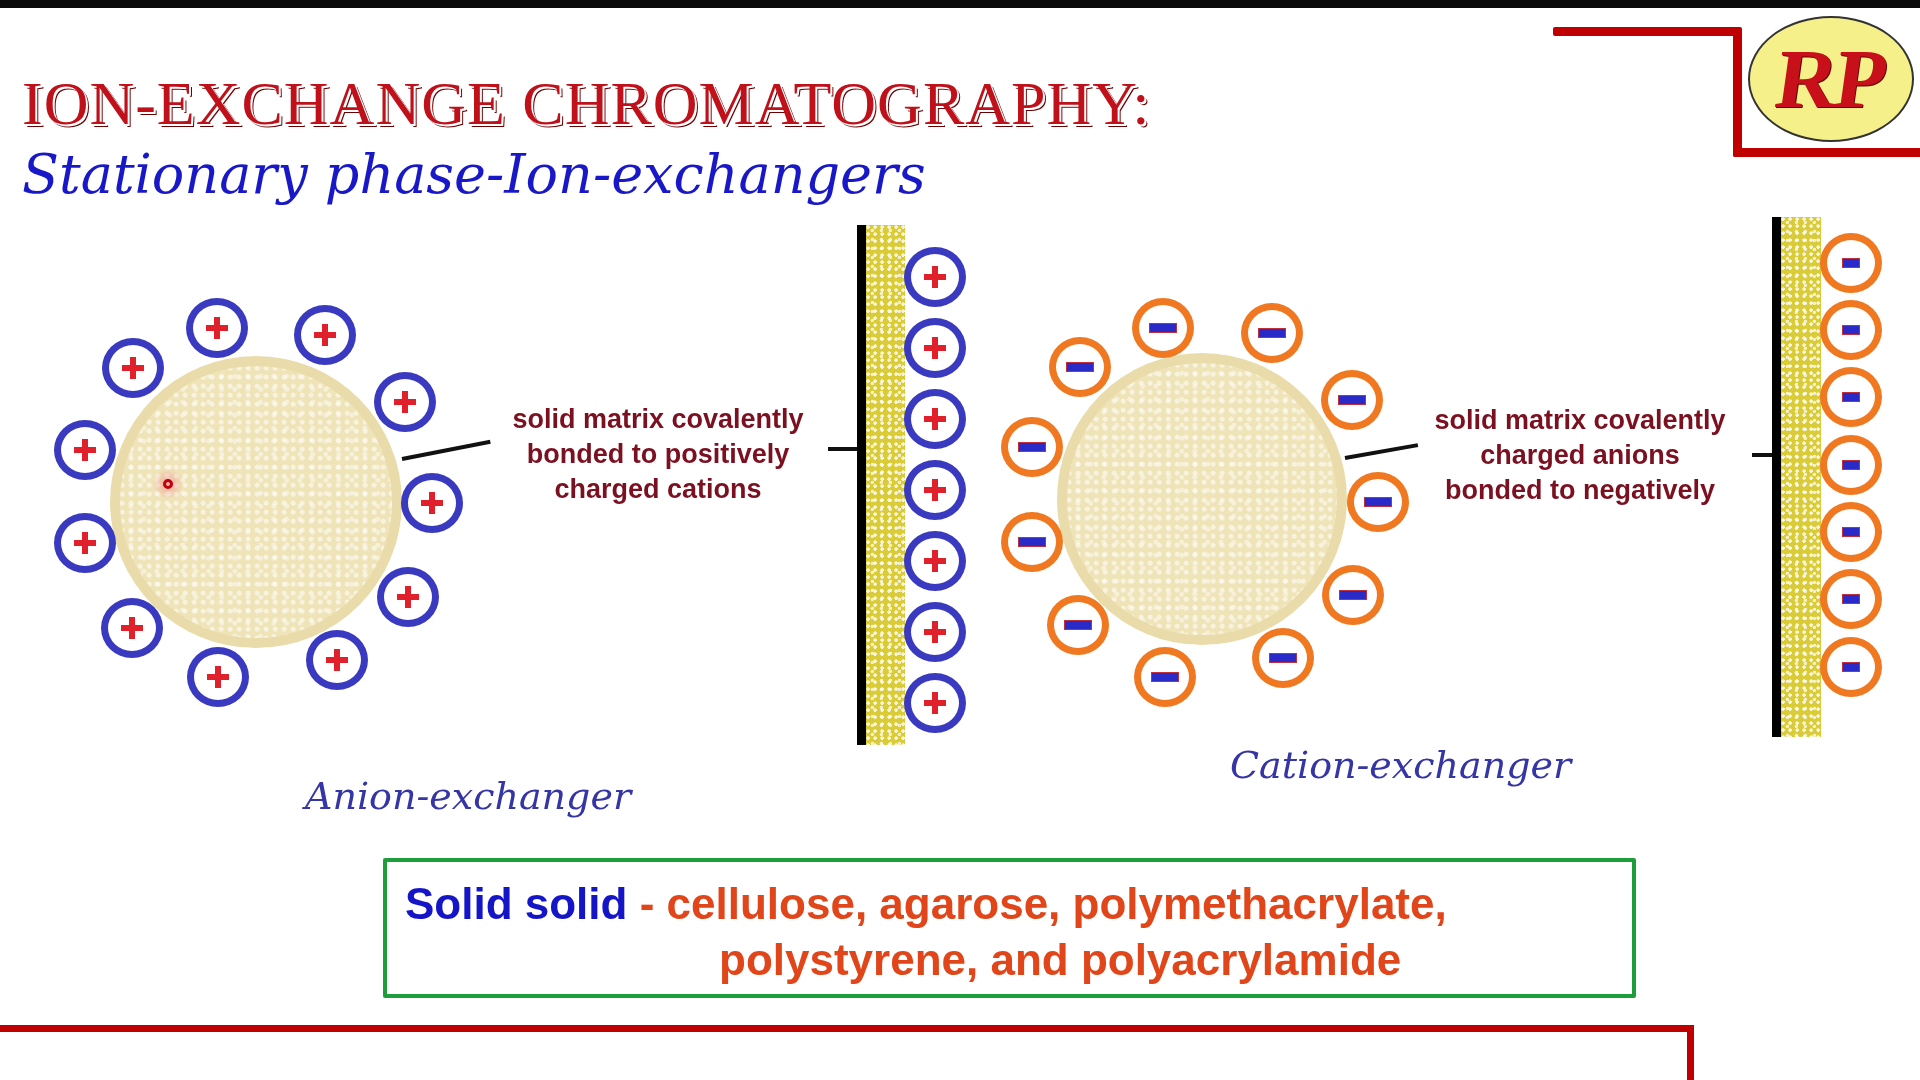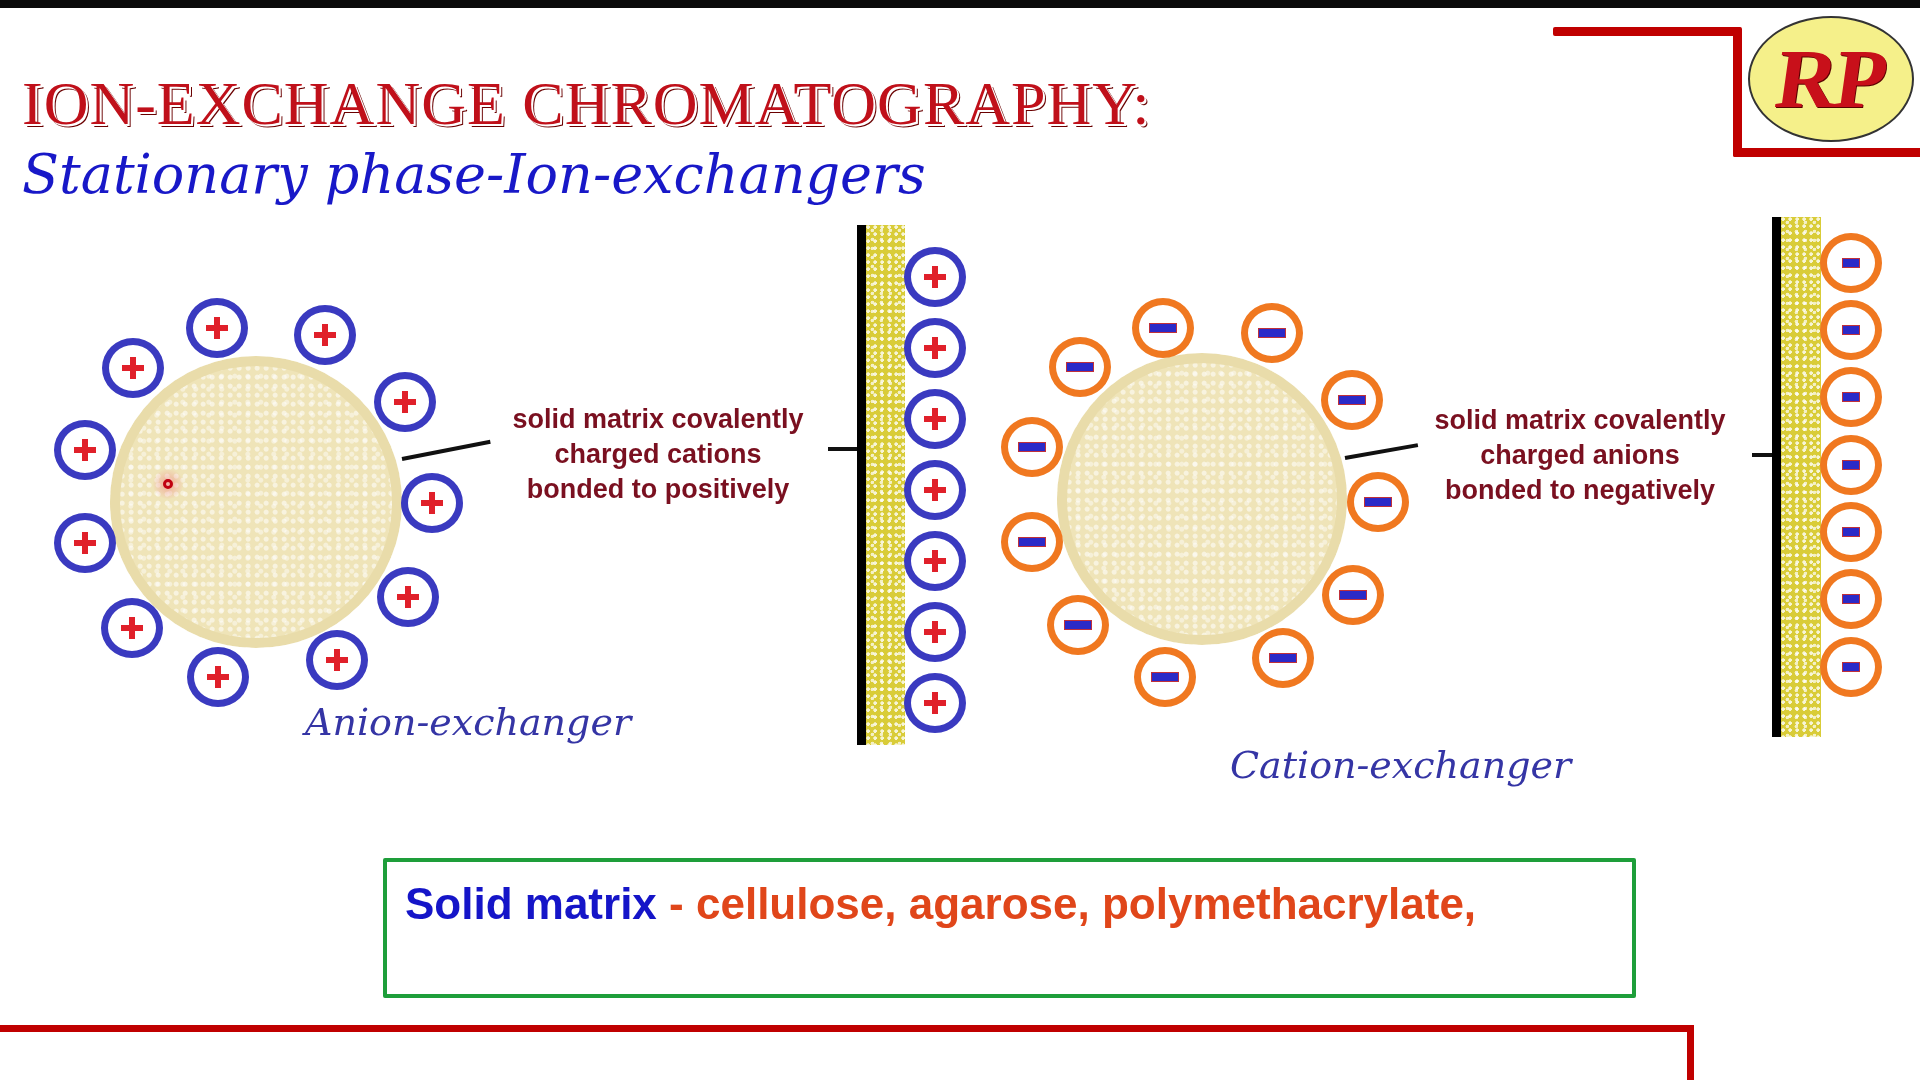--- a/index.html
+++ b/index.html
@@ -156,22 +156,22 @@
     </div>
   <div class="ion pos" style="left:306px; top:630px;">
       <span class="plus"></span>
     </div>
 </div>
 
 <div class="abs connector" style="left:402px; top:457px; width:90px; transform:rotate(-11deg);"></div>
 
 <div class="abs annot" style="left:492px; top:402px; width:332px;">
   <div>solid matrix covalently</div>
+  <div>bonded to positively</div>
   <div>charged cations</div>
-  <div>bonded to positively</div>
 </div>
 
 <div class="abs stub" style="left:828px; top:447px; width:30px;"></div>
 <div class="abs wall" style="left:857px; top:225px; width:9px; height:520px;"></div>
 <div class="abs strip" style="left:866px; top:225px; width:39px; height:520px;"></div>
 
 <div>
   <div class="ion pos" style="left:904px; top:247px;">
       <span class="plus"></span>
     </div>
@@ -188,21 +188,21 @@
       <span class="plus"></span>
     </div>
   <div class="ion pos" style="left:904px; top:602px;">
       <span class="plus"></span>
     </div>
   <div class="ion pos" style="left:904px; top:673px;">
       <span class="plus"></span>
     </div>
 </div>
 
-<div class="abs caption" style="left:305px; top:700px;">Anion-exchanger</div>
+<div class="abs caption" style="left:305px; top:774px;">Anion-exchanger</div>
 
 <div class="abs bead" style="left:1057px; top:353px; width:290px; height:292px;"></div>
 
 <div>
   <div class="ion neg" style="left:1049px; top:337px;">
       <span class="minus"></span>
     </div>
   <div class="ion neg" style="left:1132px; top:298px;">
       <span class="minus"></span>
     </div>
@@ -271,20 +271,21 @@
     </div>
 </div>
 
 <div class="abs caption" style="left:1230px; top:743px;">Cation-exchanger</div>
 
 <div class="abs cursor-glow"></div>
 <div class="abs cursor-ring"></div>
 
 <div class="abs matrix-box">
   <div class="matrix-line" style="left:18px; top:20px;">
-    <span class="mx-label">Solid matrix</span>
+    <span class="mx-label">Solid solid</span>
     <span class="mx-values">-</span>
     <span class="mx-values">cellulose, agarose, polymethacrylate,</span>
   </div>
+  <div class="matrix-line mx-values" style="left:332px; top:76px;">polystyrene, and polyacrylamide</div>
 </div>
 
 <div class="abs bottom-h"></div>
 <div class="abs bottom-v"></div>
 
 </body></html>

